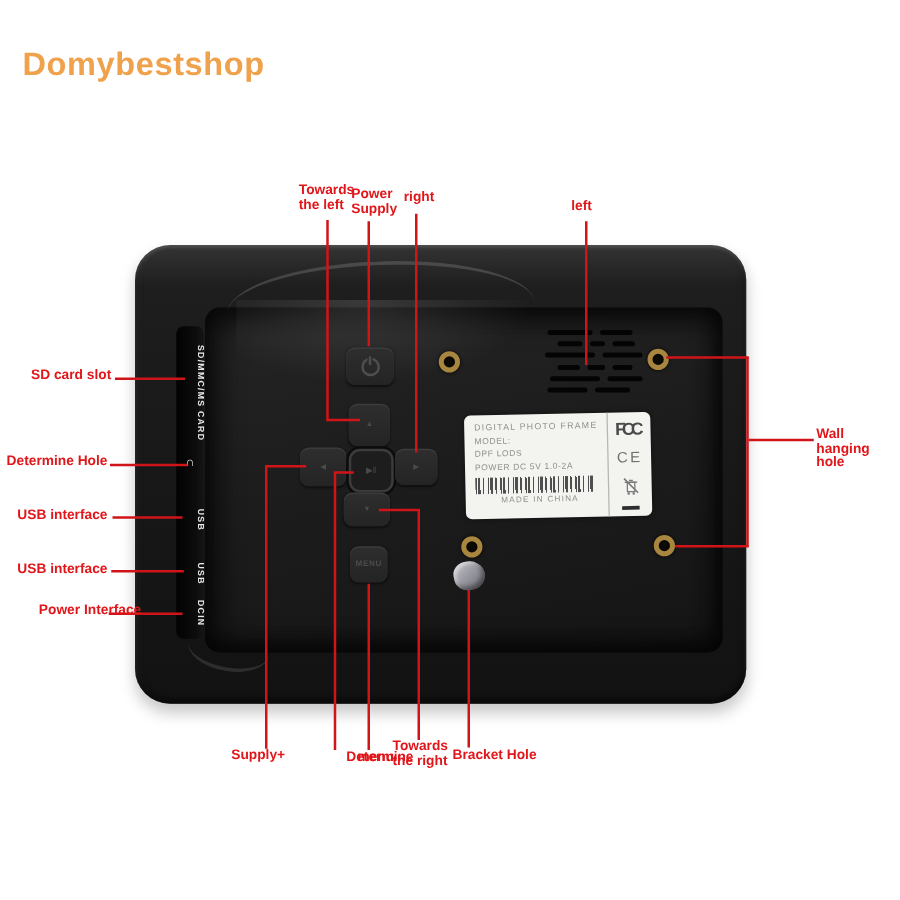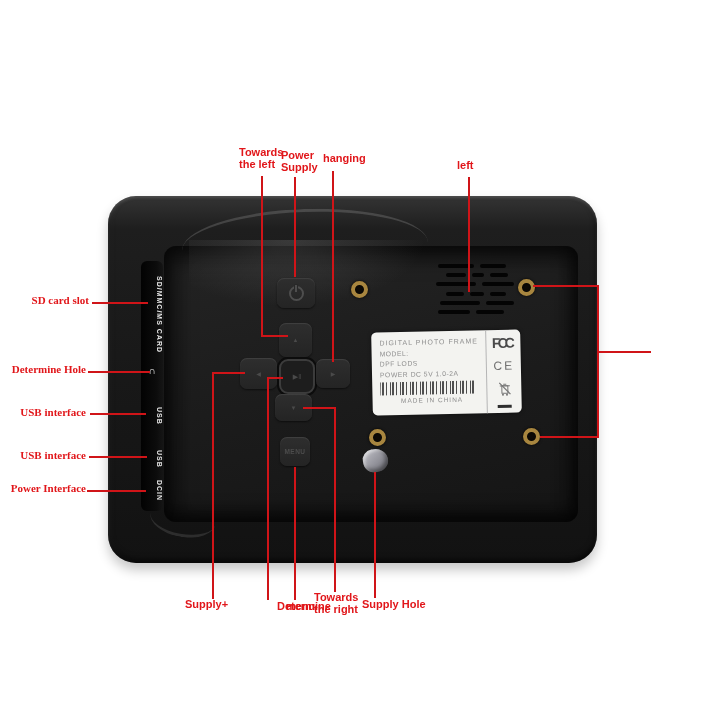--- a/index.html
+++ b/index.html
@@ -76,27 +76,28 @@
   .blackbar{width:14px;height:3px;background:#2e2e2e;}
   .barcode{width:92%;height:13px;margin-top:2px;
     background:repeating-linear-gradient(90deg,#4f4f4f 0 1px,transparent 1px 2px,
       #4f4f4f 2px 4px,transparent 4px 6px,#4f4f4f 6px 7px,transparent 7px 10px);}
   .made{margin-top:1px;text-align:center;font-size:6.5px;letter-spacing:1px;}
 
   
   .ann-line{position:absolute;background:#d01418;z-index:10;}
   .ann-label{position:absolute;color:#e1161a;font-weight:bold;font-size:11px;line-height:11.5px;
     white-space:pre-line;z-index:11;}
-  .ra{text-align:right;font-family:Liberation Serif, serif;}
+  .ra{text-align:right;}
 </style>
 </head>
 <body>
 
 <div class="canvas">
 
+  <div class="abs watermark">Domybestshop</div>
 
   <div class="abs frame-outer"></div>
   <div class="abs frame-inner"></div>
   <div class="abs top-swoosh"></div>
   <div class="abs bl-swoosh"></div>
 
   <div class="abs port-strip">
     <div class="port-text" style="top:11px;height:84px;">SD/MMC/MS CARD</div>
     <div class="hp-glyph" style="top:104px;">∩</div>
     <div class="port-text" style="top:144px;height:22px;">USB</div>
@@ -207,27 +208,29 @@
   <div class="ann-line" style="left:599px;top:351px;width:52px;height:2px;"></div>
   <div class="ann-line" style="left:540px;top:436px;width:59px;height:2px;"></div>
   <div class="ann-line" style="left:212px;top:372px;width:33px;height:2px;"></div>
   <div class="ann-line" style="left:267px;top:377px;width:16px;height:2px;"></div>
   <div class="ann-line" style="left:303px;top:407px;width:33px;height:2px;"></div>
 
   <div class="ann-label" style="left:239px;top:147px;">Towards
 the left</div>
   <div class="ann-label" style="left:281px;top:150px;">Power
 Supply</div>
-  <div class="ann-label" style="left:323px;top:153px;">hanging</div>
+  <div class="ann-label" style="left:323px;top:153px;">right</div>
   <div class="ann-label" style="left:457px;top:160px;">left</div>
   <div class="ann-label ra" style="left:0;width:89px;top:295px;">SD card slot</div>
   <div class="ann-label ra" style="left:0;width:86px;top:364px;">Determine Hole</div>
   <div class="ann-label ra" style="left:0;width:86px;top:407px;">USB interface</div>
   <div class="ann-label ra" style="left:0;width:86px;top:450px;">USB interface</div>
-  <div class="ann-label ra" style="left:0;width:86px;top:483px;">Power Interface</div>
+  <div class="ann-label ra" style="left:0;width:86px;top:483px;padding-left:27px;">Power Interface</div>
+  <div class="ann-label" style="left:653px;top:342px;width:64px;">Wall hanging
+hole</div>
   <div class="ann-label" style="left:185px;top:599px;">Supply+</div>
   <div class="ann-label" style="left:236px;top:601px;padding-left:41px;">Determine</div>
   <div class="ann-label" style="left:286px;top:601px;">menu</div>
   <div class="ann-label" style="left:314px;top:592px;">Towards
 the right</div>
-  <div class="ann-label" style="left:362px;top:599px;">Supply Hole</div>
+  <div class="ann-label" style="left:362px;top:599px;">Bracket Hole</div>
 
 </div>
 
 </body></html>

